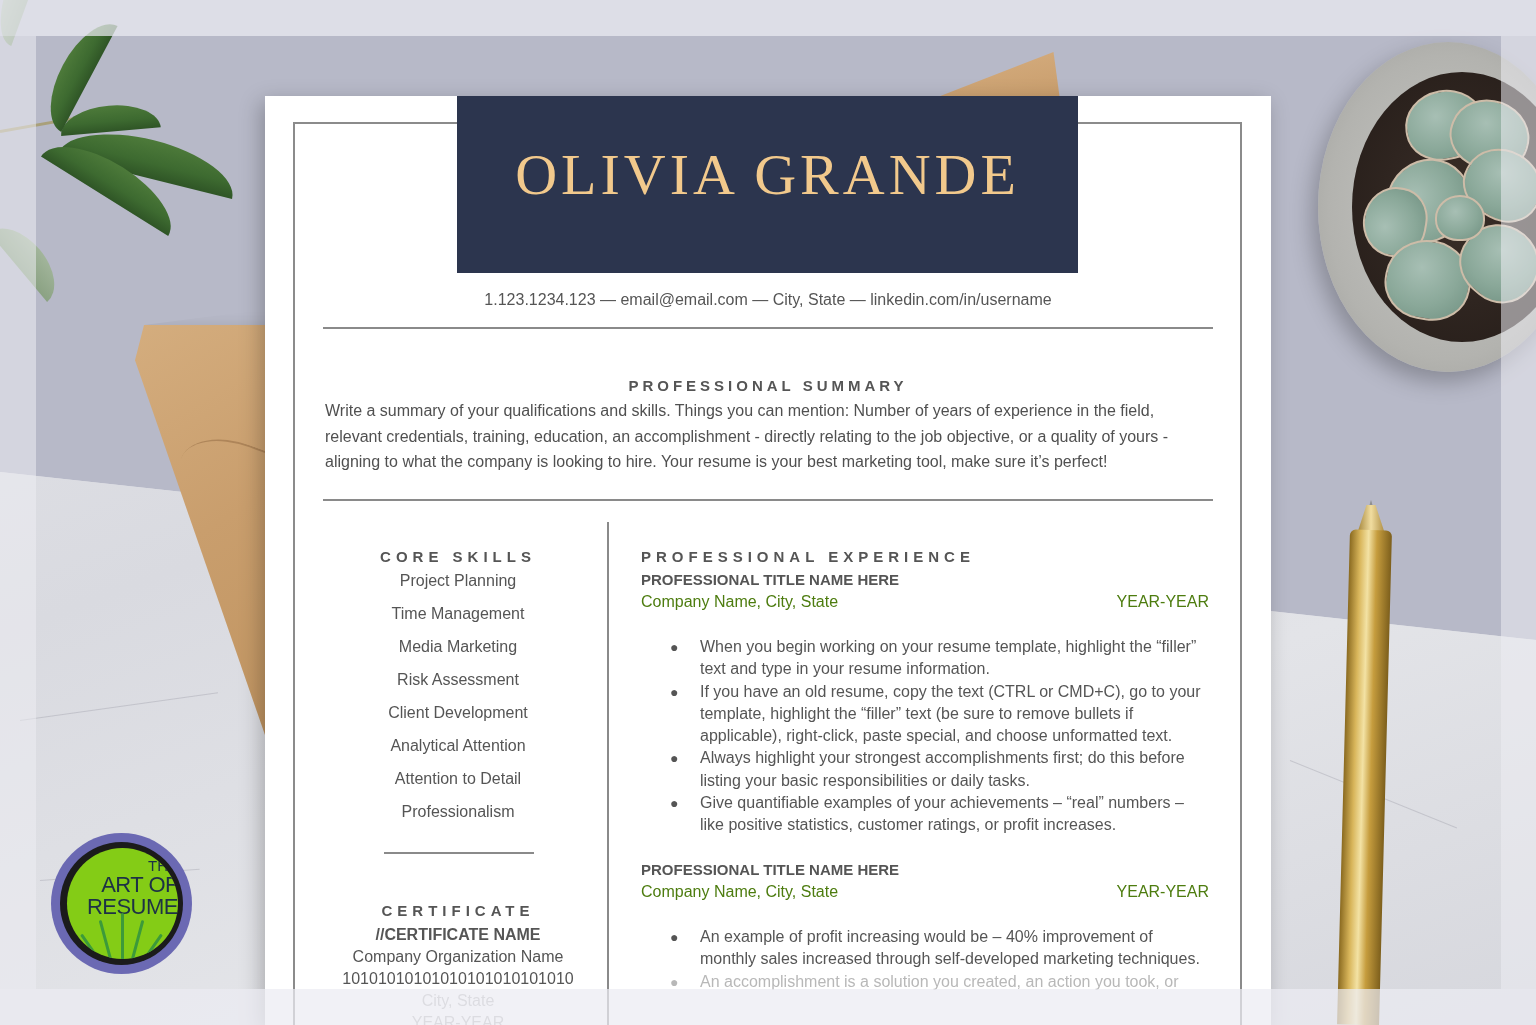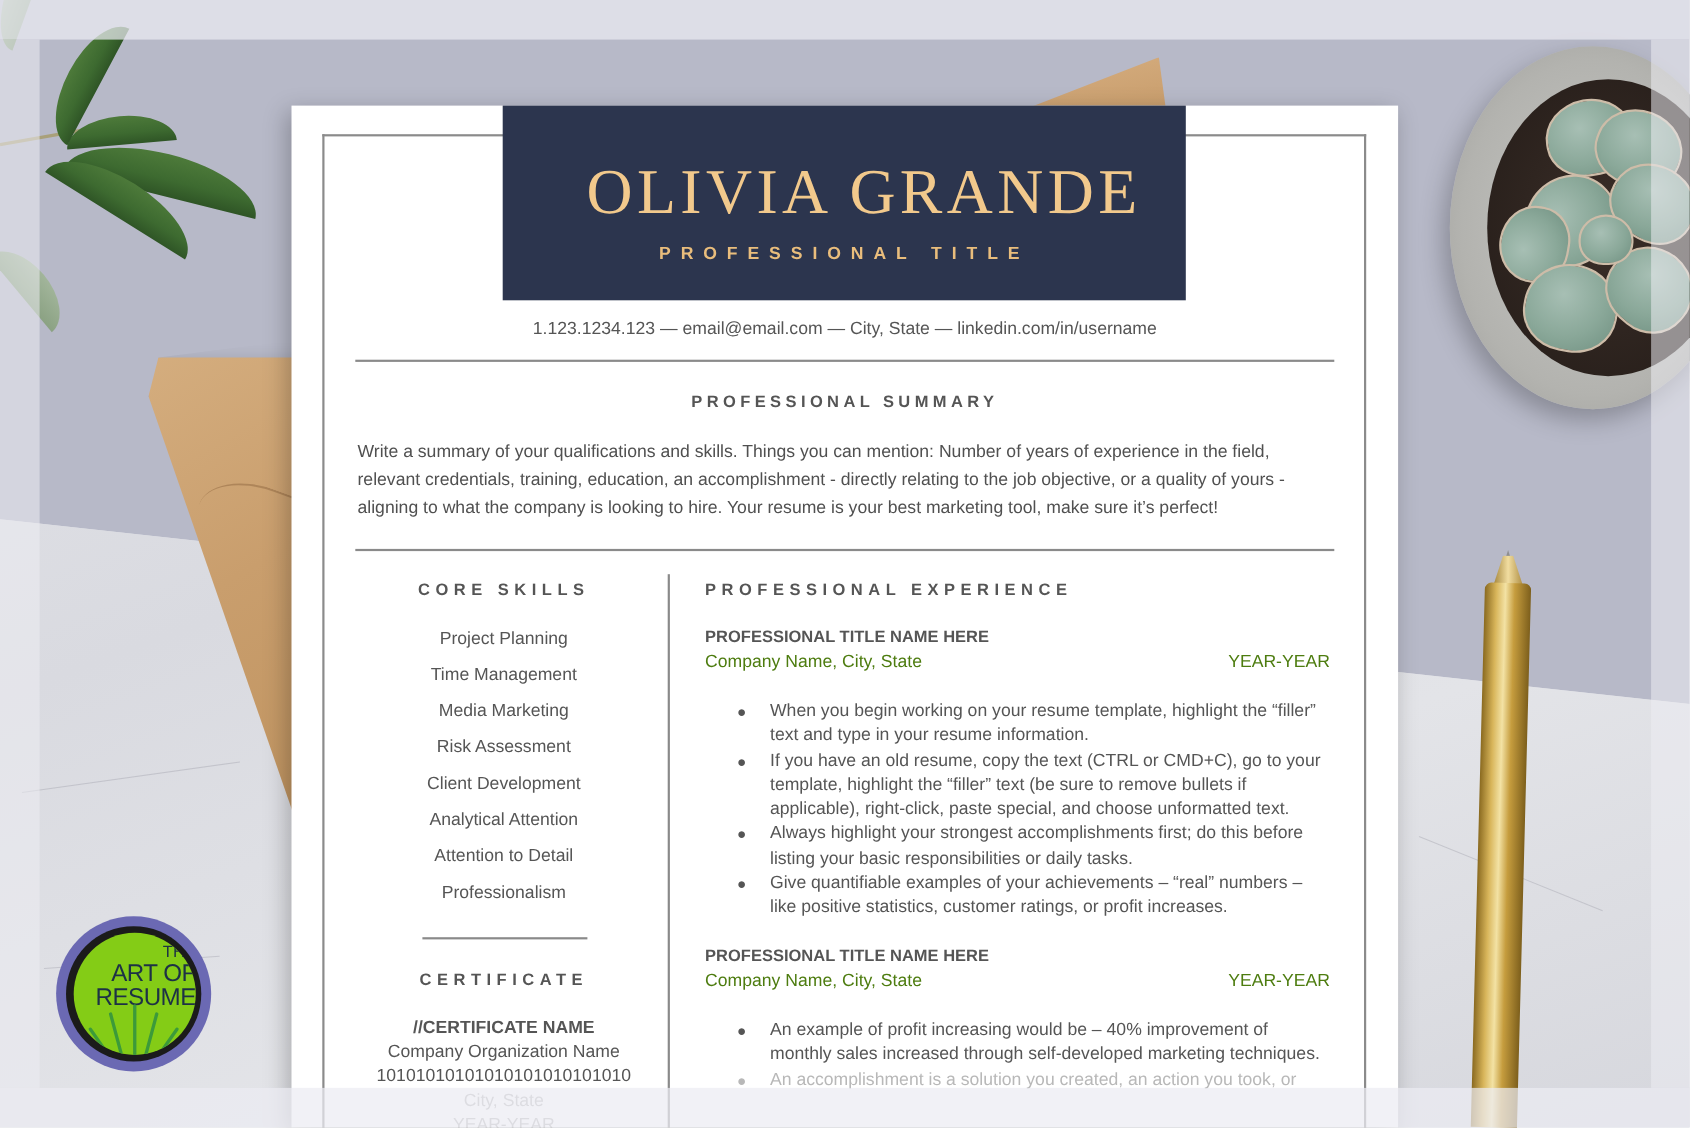--- a/index.html
+++ b/index.html
@@ -105,34 +105,34 @@
     }
     .name-block {
       position: absolute; left: 457px; top: 96px; width: 621px; height: 177px;
       background: #2c354e;
       text-align: center;
     }
     .name {
       position: absolute; left: 0; top: 140px; width: 621px;
       font-family: "Liberation Serif", "DejaVu Serif", serif;
       font-size: 58px; color: #f2c98c; letter-spacing: 4px;
-      top: 44px; line-height: 70px; margin-left: 18px;
+      top: 44px; line-height: 70px;
     }
     .title {
       position: absolute; left: 0; top: 222px; width: 621px;
       top: 126px;
       font-size: 16px; font-weight: bold; color: #e9bd7c; letter-spacing: 9px;
     }
     .contact {
       position: absolute; left: 323px; top: 291px; width: 890px; text-align: center;
       font-size: 16px; color: #555;
     }
     .rule { position: absolute; height: 2px; background: #8a8a8a; }
     .section-heading {
-      position: absolute; font-weight: bold; color: #555; font-size: 15px; letter-spacing: 4px;
+      position: absolute; font-weight: bold; color: #555; font-size: 15px; letter-spacing: 4px; margin-top: 20px;
     }
     .summary {
       position: absolute; left: 325px; top: 398px; width: 890px;
       font-size: 16px; line-height: 25.7px; color: #505050;
     }
     .col-divider { position: absolute; left: 607px; top: 522px; width: 2px; height: 503px; background: #8a8a8a; }
     .skills { position: absolute; left: 340px; top: 568px; width: 236px; text-align: center; }
     .skill { font-size: 16px; color: #555; height: 33px; line-height: 26px; }
     .cert { position: absolute; left: 320px; top: 924px; width: 276px; text-align: center; font-size: 16px; color: #555; line-height: 22px; }
     .cert .cname { font-weight: bold; }
@@ -206,21 +206,20 @@
 
 <div class="pen-point"></div>
 <div class="pen-tip"></div>
 <div class="pen"></div>
 
 <div class="paper"></div>
 <div class="paper-border"></div>
 
 <div class="name-block">
   <div class="name">OLIVIA GRANDE</div>
-  <div class="title">PROFESSIONAL TITLE</div>
 </div>
 
 <div class="contact">1.123.1234.123 — email@email.com — City, State — linkedin.com/in/username</div>
 <div class="rule" style="left:323px;top:327px;width:890px;"></div>
 
 <div class="section-heading" style="left:323px;top:357px;width:890px;text-align:center;">PROFESSIONAL SUMMARY</div>
 <div class="summary">Write a summary of your qualifications and skills. Things you can mention: Number of years of experience in the field, relevant credentials, training, education, an accomplishment - directly relating to the job objective, or a quality of yours - aligning to what the company is looking to hire. Your resume is your best marketing tool, make sure it’s perfect!</div>
 <div class="rule" style="left:323px;top:499px;width:890px;"></div>
 
 <div class="col-divider"></div>

